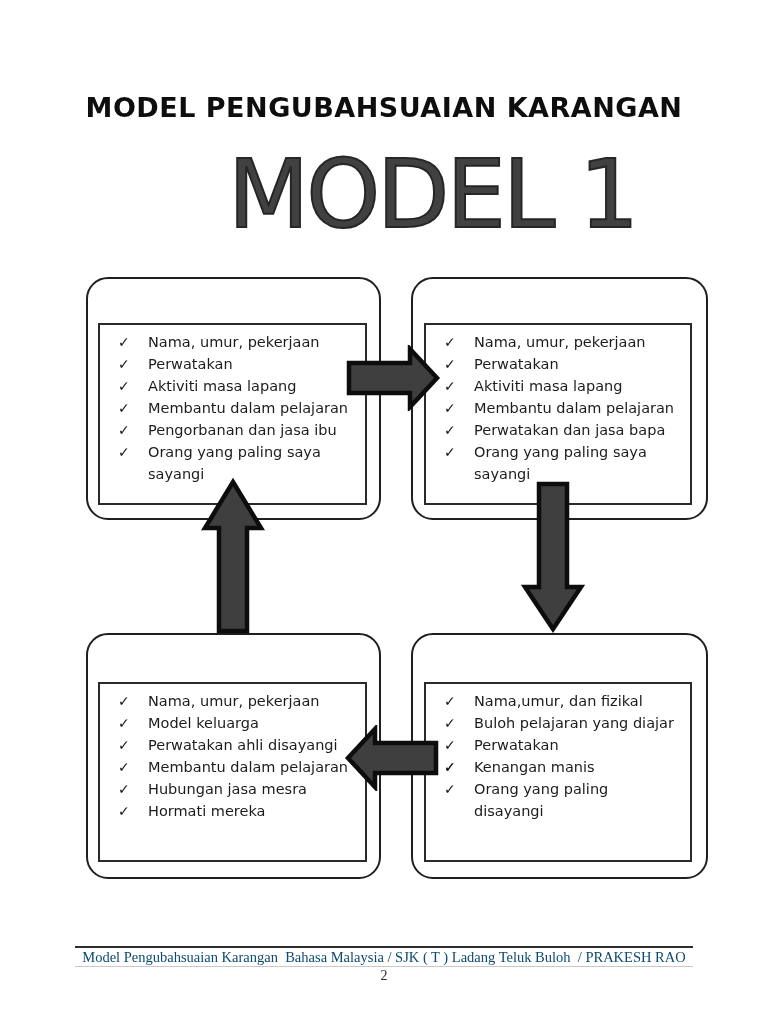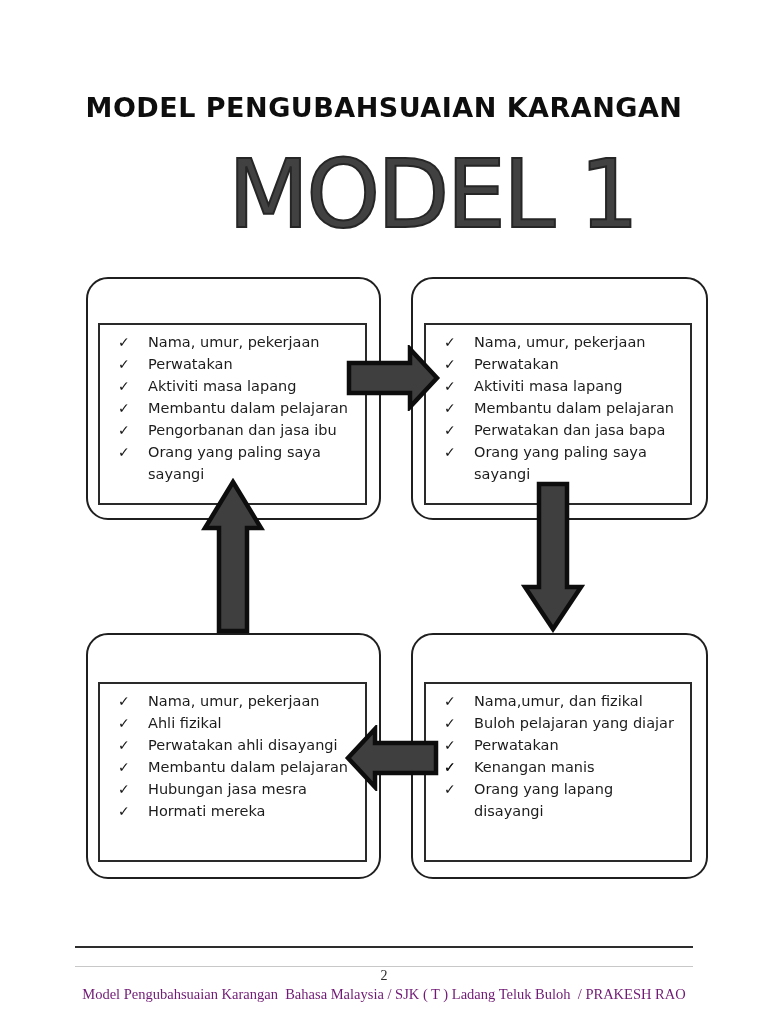--- a/index.html
+++ b/index.html
@@ -44,22 +44,22 @@
   .arrow svg{display:block;}
   .ar-right{left:346px;top:345px;}
   .ar-down{left:521px;top:481px;}
   .ar-up{left:201px;top:478px;}
   .ar-left{left:344px;top:725px;}
   .footer-rule{
     position:absolute;left:75px;top:946px;width:618px;height:2px;background:#2d2d2d;
   }
   .footer-text{
     position:absolute;left:0;top:948px;width:768px;text-align:center;
-    font-family:"Liberation Serif","DejaVu Serif",serif;font-size:14.5px;color:#701a75;
-    white-space:pre-wrap;line-height:18px;margin-top:37px;
+    font-family:"Liberation Serif","DejaVu Serif",serif;font-size:14.5px;color:#0c4a6e;
+    white-space:pre-wrap;line-height:18px;
   }
   .footer-thin{
     position:absolute;left:75px;top:966px;width:618px;height:1px;background:#c8c8c8;
   }
   .page-number{
     position:absolute;left:0;top:968px;width:768px;text-align:center;
     font-family:"Liberation Serif","DejaVu Serif",serif;font-size:14px;color:#2a2a2a;
   }
 </style>
 </head>
@@ -93,38 +93,38 @@
         <li><span class="chk">✓</span><span>Perwatakan dan jasa bapa</span></li>
         <li><span class="chk">✓</span><span>Orang yang paling saya sayangi</span></li>
       </ul>
     </div>
   </div>
 
   <div class="outer-box ob-bl">
     <div class="inner-box ib-bl">
       <ul class="checklist">
         <li><span class="chk">✓</span><span>Nama, umur, pekerjaan</span></li>
-        <li><span class="chk">✓</span><span>Ahli fizikal</span></li>
+        <li><span class="chk">✓</span><span>Model keluarga</span></li>
         <li><span class="chk">✓</span><span>Perwatakan ahli disayangi</span></li>
         <li><span class="chk">✓</span><span>Membantu dalam pelajaran</span></li>
         <li><span class="chk">✓</span><span>Hubungan jasa mesra</span></li>
         <li><span class="chk">✓</span><span>Hormati mereka</span></li>
       </ul>
     </div>
   </div>
 
   <div class="outer-box ob-br">
     <div class="inner-box ib-br">
       <ul class="checklist">
         <li><span class="chk">✓</span><span>Nama,umur, dan fizikal</span></li>
         <li><span class="chk">✓</span><span>Buloh pelajaran yang diajar</span></li>
         <li><span class="chk">✓</span><span>Perwatakan</span></li>
         <li><span class="chk">✓</span></li>
         <li><span class="chk">✓</span><span>Kenangan manis</span></li>
-        <li><span class="chk">✓</span><span>Orang yang lapang disayangi</span></li>
+        <li><span class="chk">✓</span><span>Orang yang paling disayangi</span></li>
       </ul>
     </div>
   </div>
 
   <div class="arrow ar-right">
     <svg width="95" height="66" viewBox="0 0 95 66">
       <polygon points="3,18 64,18 64,4 91,33 64,62 64,48 3,48" fill="#3f3f3f" stroke="#0d0d0d" stroke-width="4.5" stroke-linejoin="miter"></polygon>
     </svg>
   </div>
   <div class="arrow ar-down">

